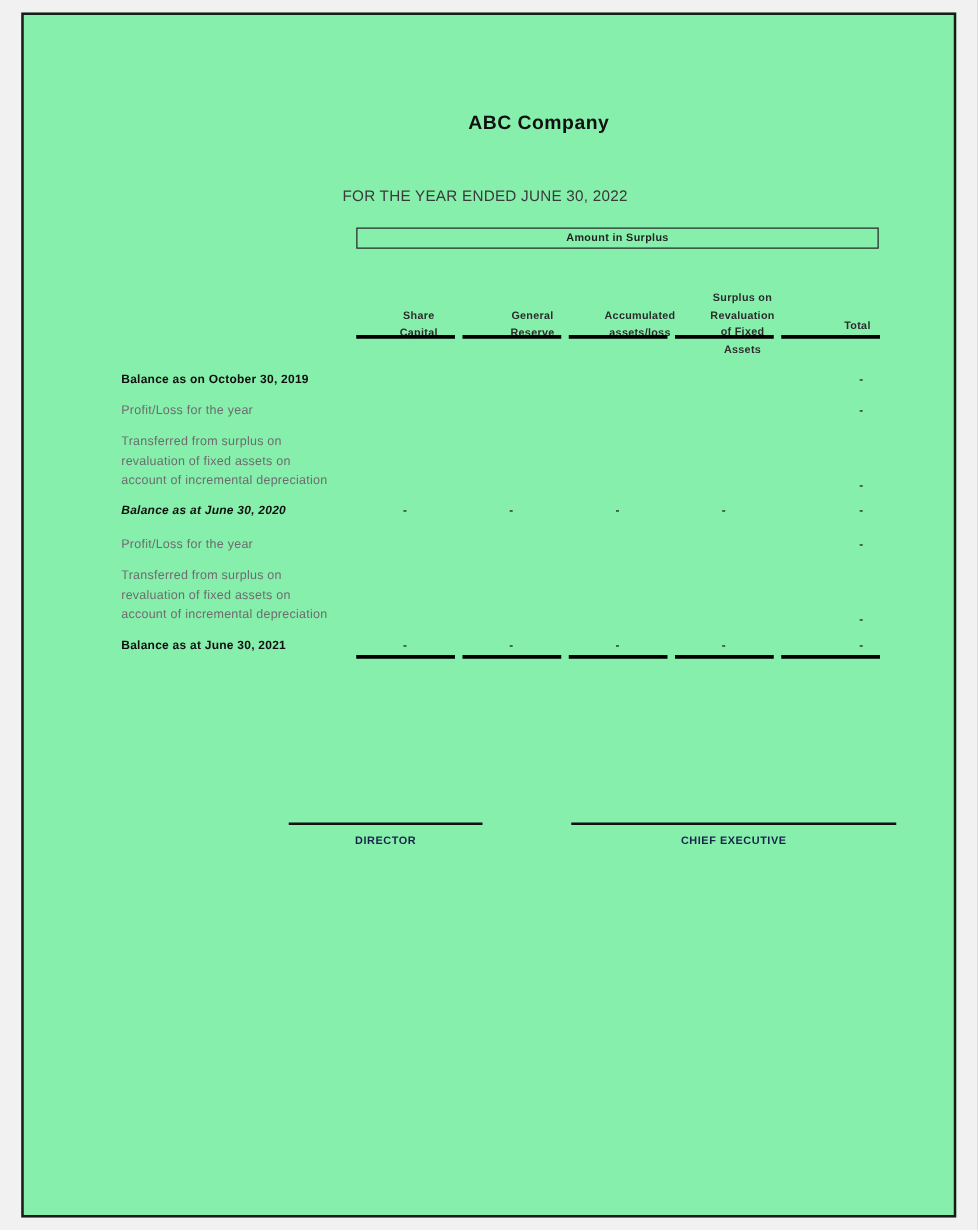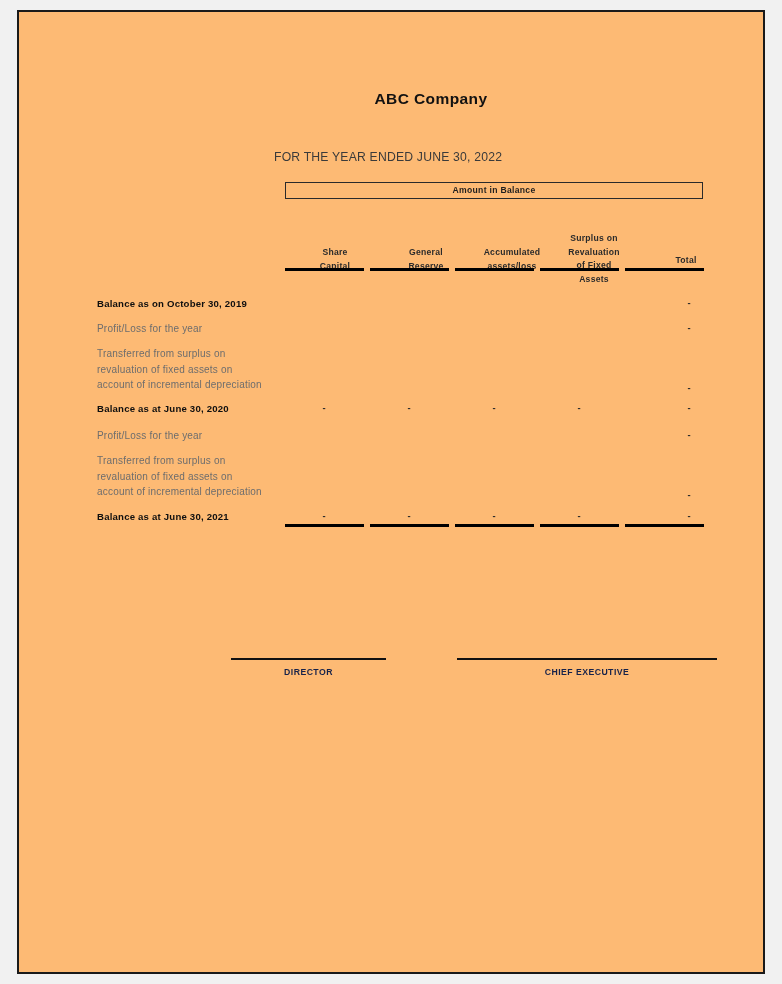--- a/index.html
+++ b/index.html
@@ -13,21 +13,21 @@
     font-family: "Liberation Sans", sans-serif;
     overflow: hidden;
   }
 
   .page {
     position: absolute;
     left: 17px;
     top: 10px;
     width: 748px;
     height: 964px;
-    background: #fdba74;
+    background: #86efac;
     border: 2px solid #1a1a1a;
     box-sizing: border-box;
     overflow: hidden;
   }
 
   .sheet {
     position: relative;
     width: 100%;
     height: 100%;
   }
@@ -153,21 +153,21 @@
 <body>
 
 <div class="page">
   <div class="sheet">
 
     <div class="company-title">ABC Company</div>
 
 
     <div class="stmt-period">FOR THE YEAR ENDED JUNE 30, 2022</div>
 
-    <div class="amount-box">Amount in Balance</div>
+    <div class="amount-box">Amount in Surplus</div>
 
     <div class="col-head" style="left:277px; top:214px; width:78px;">Share
 Capital</div>
     <div class="col-head" style="left:368px; top:214px; width:78px;">General
 Reserve</div>
     <div class="col-head" style="left:447px; top:214px; width:92px;">Accumulated
 assets/loss</div>
     <div class="col-head" style="left:532px; top:200px; width:86px;">Surplus on
 Revaluation
 of Fixed
@@ -178,21 +178,21 @@
     <div class="head-rule" style="left:351px; top:256px; width:79px;"></div>
     <div class="head-rule" style="left:436px; top:256px; width:79px;"></div>
     <div class="head-rule" style="left:521px; top:256px; width:79px;"></div>
     <div class="head-rule" style="left:606px; top:256px; width:79px;"></div>
 
     <div class="row-label bold" style="top:284px;">Balance as on October 30, 2019</div>
     <div class="row-label light" style="top:309px;">Profit/Loss for the year</div>
     <div class="row-label light" style="top:334px;">Transferred from surplus on
 revaluation of fixed assets on
 account of incremental depreciation</div>
-    <div class="row-label bold" style="top:389px;">Balance as at June 30, 2020</div>
+    <div class="row-label bold" style="top:389px;font-style:italic;">Balance as at June 30, 2020</div>
     <div class="row-label light" style="top:416px;">Profit/Loss for the year</div>
     <div class="row-label light" style="top:441px;">Transferred from surplus on
 revaluation of fixed assets on
 account of incremental depreciation</div>
     <div class="row-label bold" style="top:497px;">Balance as at June 30, 2021</div>
 
     <div class="cell-dash" style="left:661px; top:285px;">-</div>
 
     <div class="cell-dash" style="left:661px; top:310px;">-</div>
 

